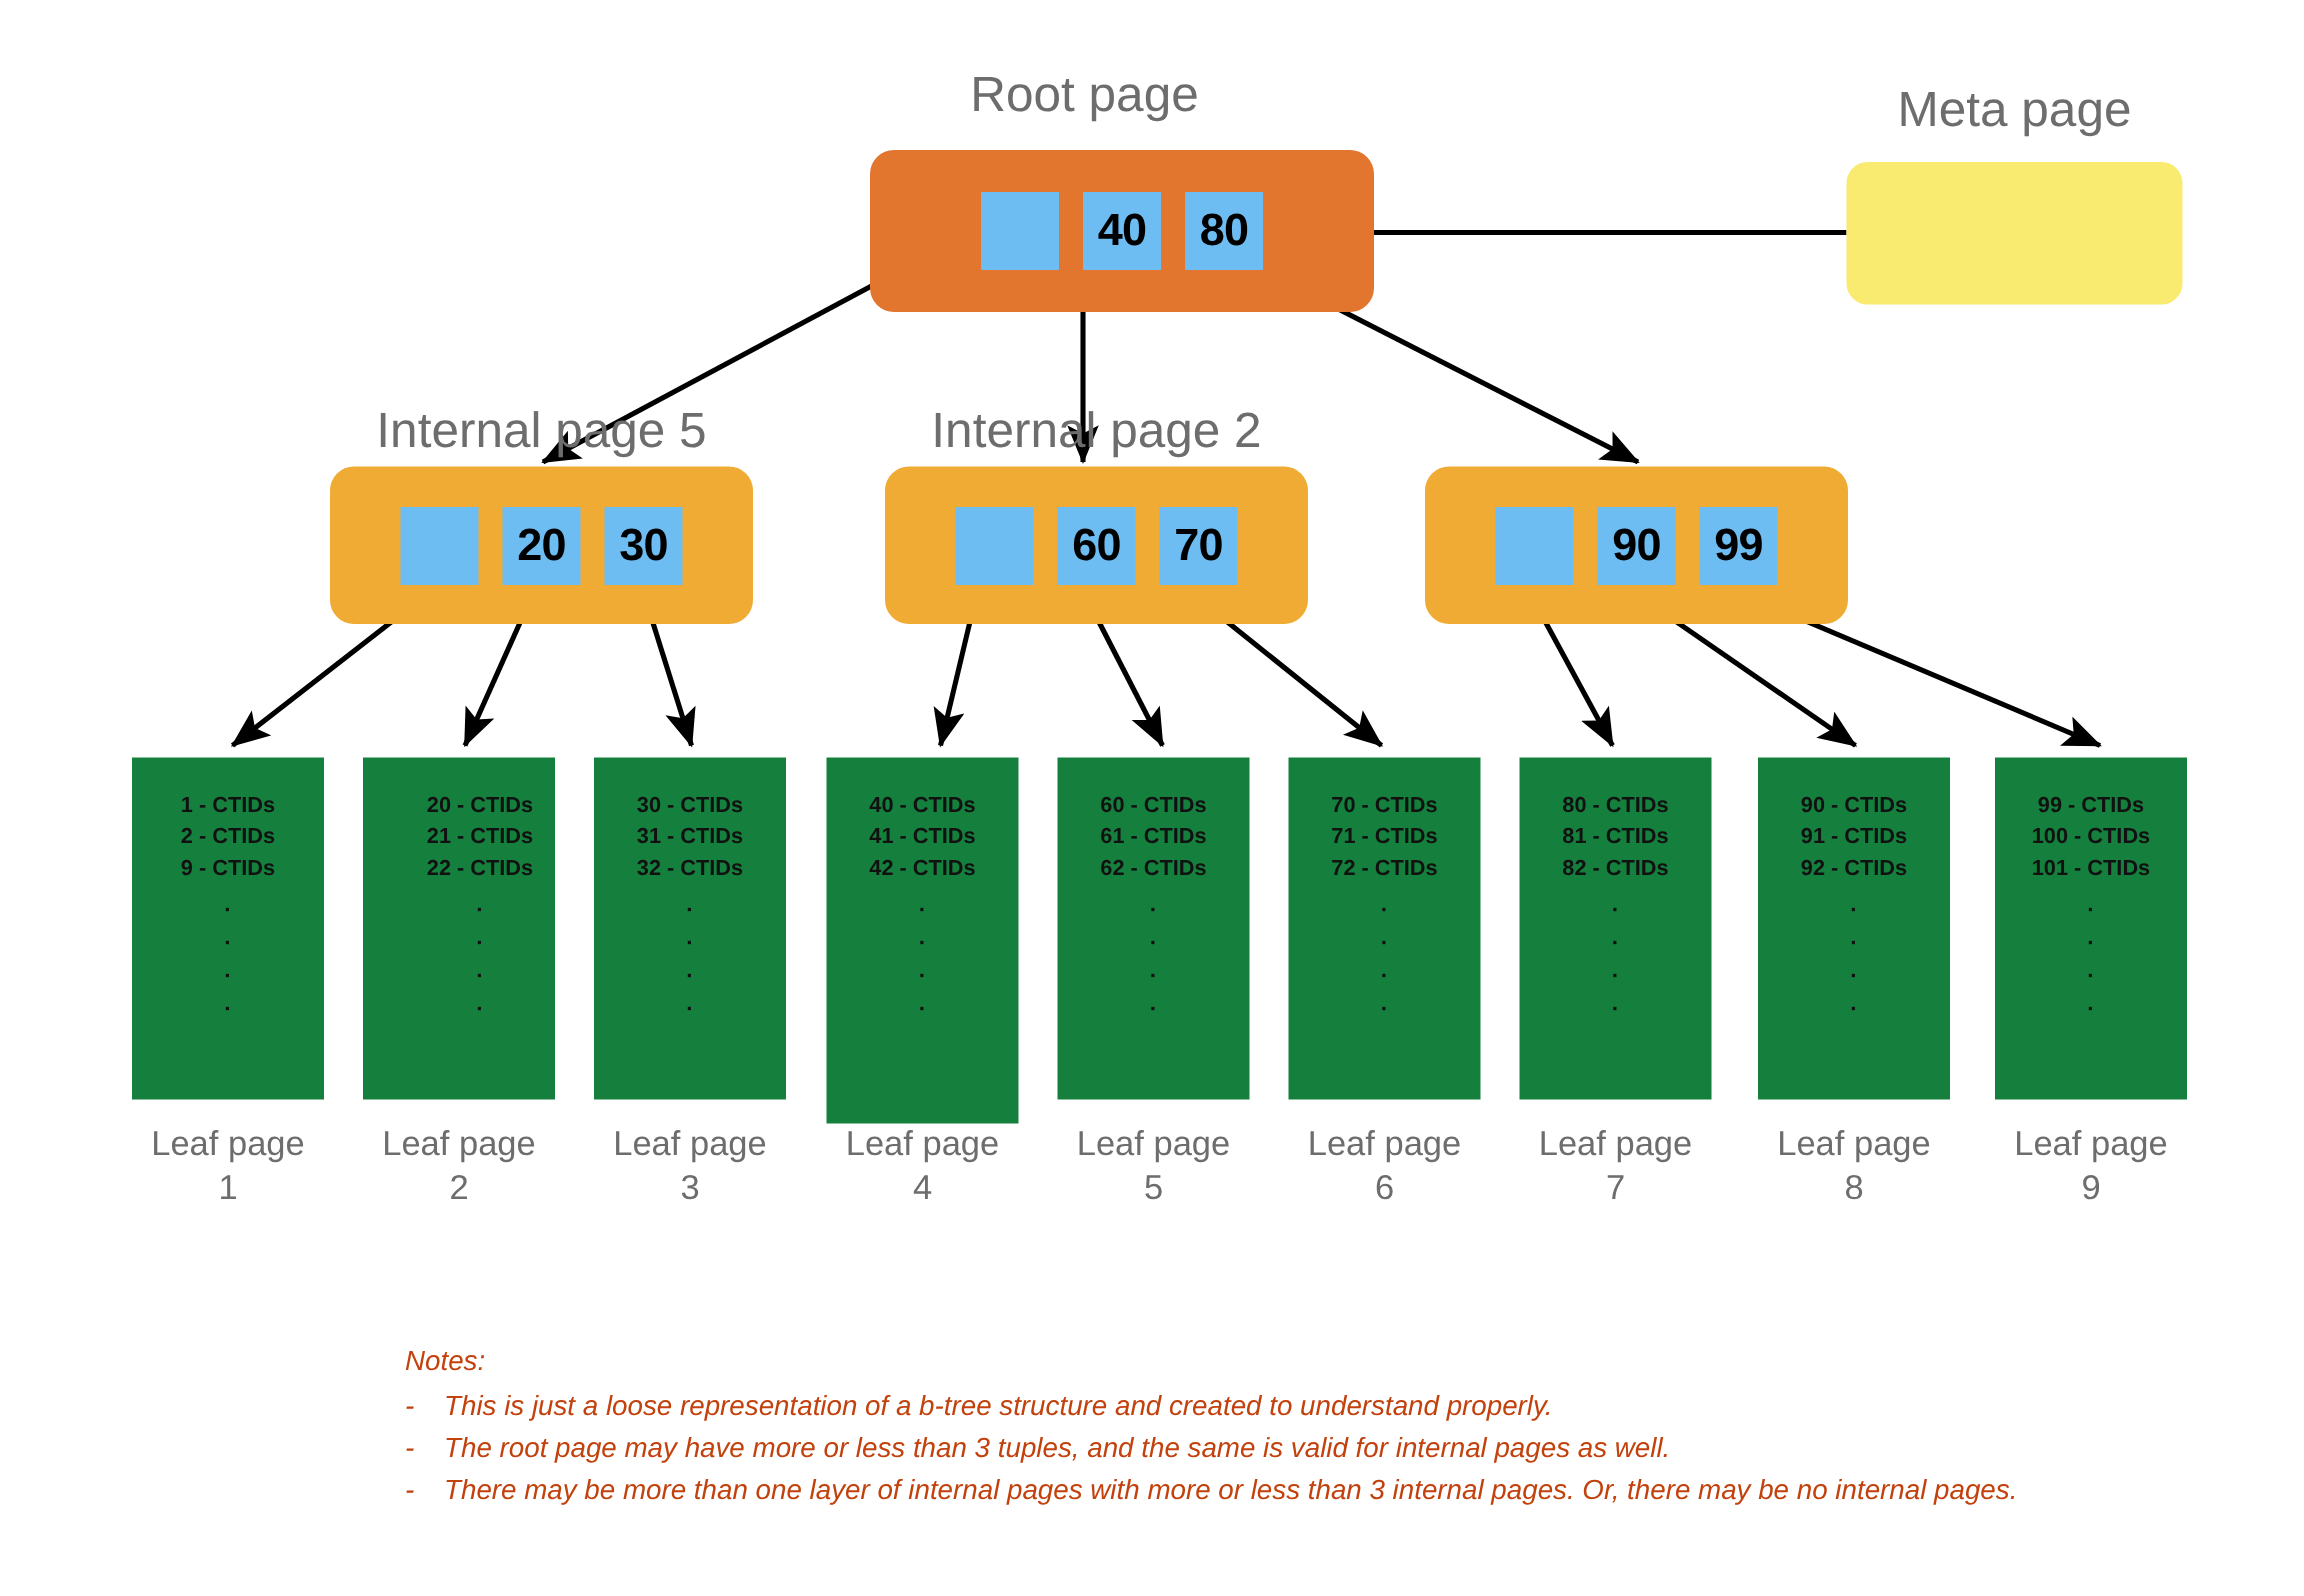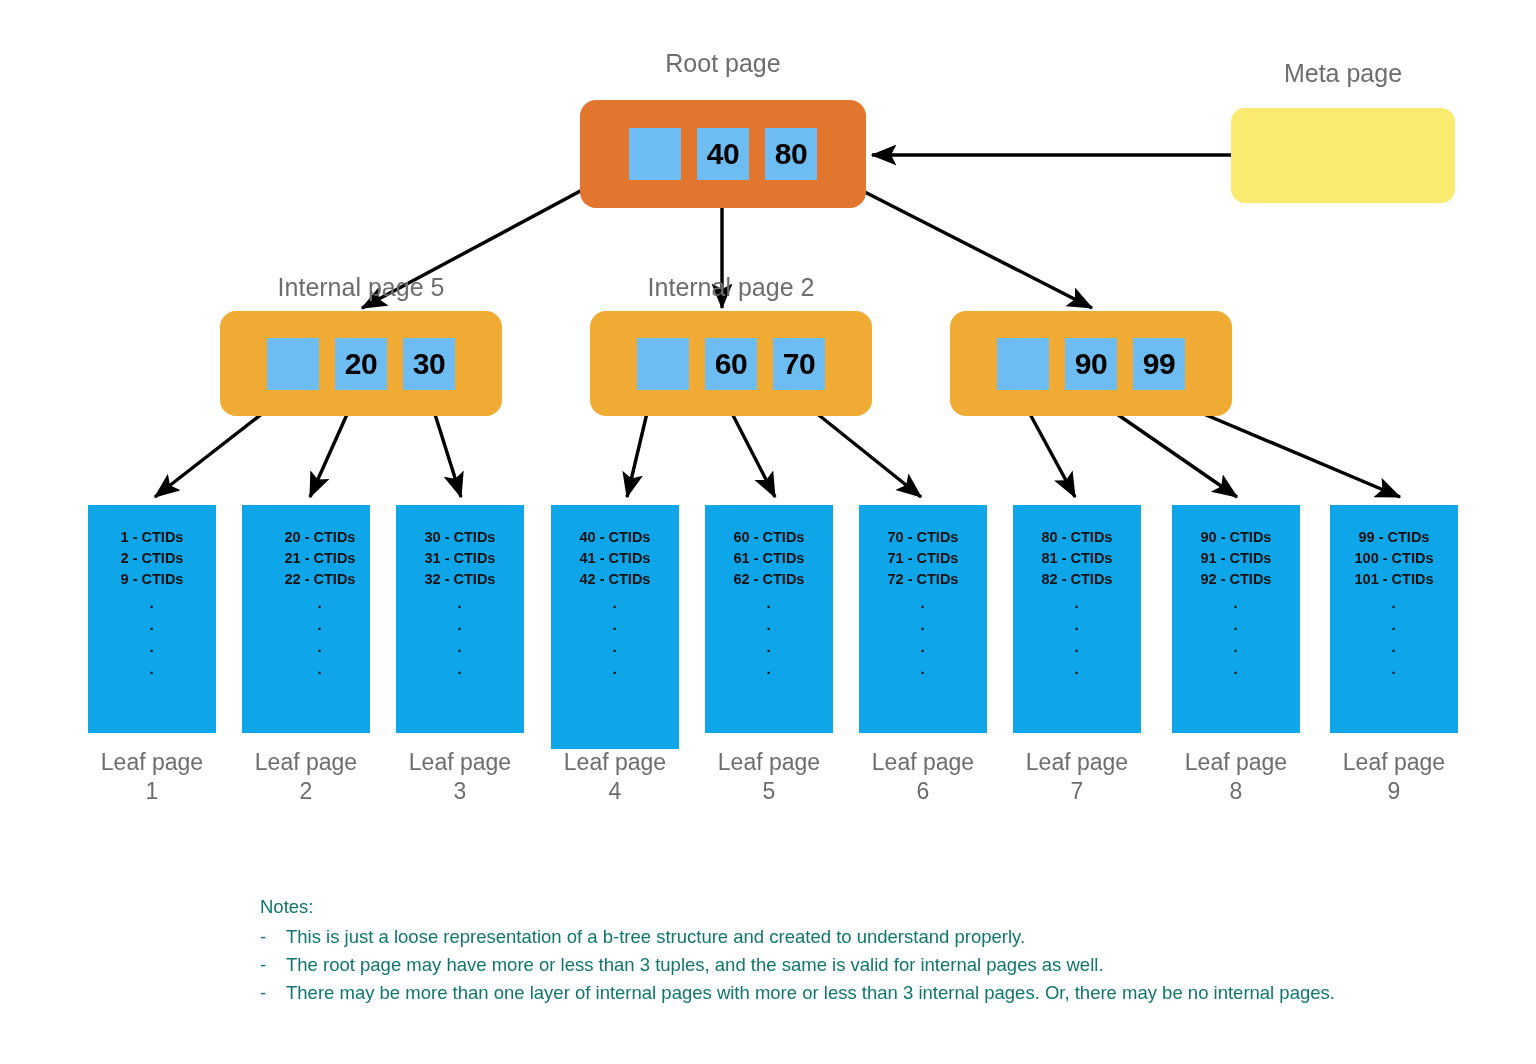--- a/index.html
+++ b/index.html
@@ -25,21 +25,21 @@
     top: 0;
     width: 1536px;
     height: 1064px;
     pointer-events: none;
   }
 
   
   .node-title {
     position: absolute;
     color: #6d6d6d;
-    font-size: 25px;
+    font-size: 33px;
     line-height: 30px;
     text-align: center;
     white-space: nowrap;
   }
 
   
   .index-page {
     position: absolute;
     border-radius: 16px;
     display: flex;
@@ -75,21 +75,21 @@
   
   .meta-page {
     position: absolute;
     background: #f9ea70;
     border-radius: 14px;
   }
 
   
   .leaf-page {
     position: absolute;
-    background: #0ea5e9;
+    background: #15803d;
     text-align: center;
     box-sizing: border-box;
     padding-top: 22px;
   }
   .leaf-line {
     font-size: 14.5px;
     font-weight: bold;
     color: #111111;
     line-height: 21px;
     white-space: nowrap;
@@ -108,26 +108,27 @@
     color: #6d6d6d;
     font-size: 23px;
     line-height: 29px;
     text-align: center;
     white-space: nowrap;
   }
 
   
   #notes {
     position: absolute;
-    left: 260px;
+    left: 270px;
     top: 893px;
     width: 1120px;
-    color: #0f766e;
+    color: #c2410c;
     font-size: 18.5px;
     line-height: 28px;
+    font-style: italic;
   }
   #notes .notes-heading {
     margin-bottom: 2px;
   }
   .note-item {
     display: flex;
     align-items: flex-start;
   }
   .note-bullet {
     width: 26px;
@@ -164,21 +165,21 @@
     <line x1="652" y1="392" x2="627" y2="497" stroke="#000000" stroke-width="3.4" marker-end="url(#ah)"></line>
     <line x1="721" y1="392" x2="775" y2="497" stroke="#000000" stroke-width="3.4" marker-end="url(#ah)"></line>
     <line x1="790" y1="392" x2="921" y2="497" stroke="#000000" stroke-width="3.4" marker-end="url(#ah)"></line>
 
     <line x1="1018" y1="392" x2="1075" y2="497" stroke="#000000" stroke-width="3.4" marker-end="url(#ah)"></line>
     <line x1="1085" y1="392" x2="1237" y2="497" stroke="#000000" stroke-width="3.4" marker-end="url(#ah)"></line>
     <line x1="1152" y1="392" x2="1400" y2="497" stroke="#000000" stroke-width="3.4" marker-end="url(#ah)"></line>
   </svg>
 
   <div class="node-title" style="left:580px; top:48px; width:286px;">Root page</div>
-  <div class="index-page root" style="left:580px; top:100px; width:286px; height:108px;">
+  <div class="index-page root" style="left:580px; top:100px; width:336px; height:108px;">
     <div class="tuple-row">
       <div class="tuple"></div>
       <div class="tuple">40</div>
       <div class="tuple">80</div>
     </div>
   </div>
 
   <div class="node-title" style="left:1231px; top:58px; width:224px;">Meta page</div>
   <div class="meta-page" style="left:1231px; top:108px; width:224px; height:95px;"></div>
 

